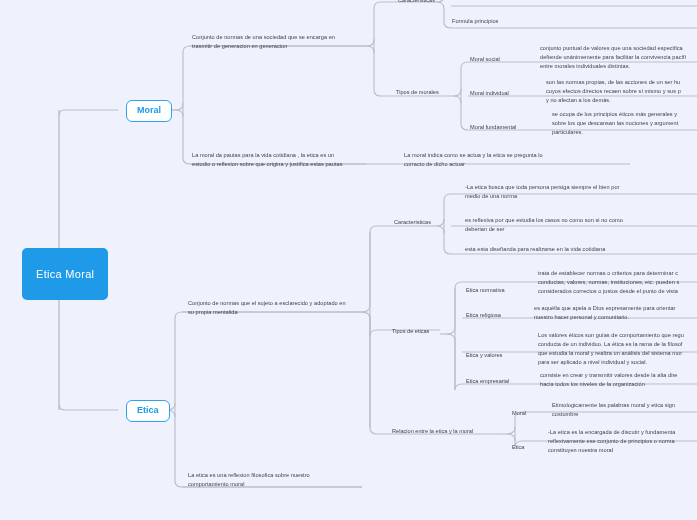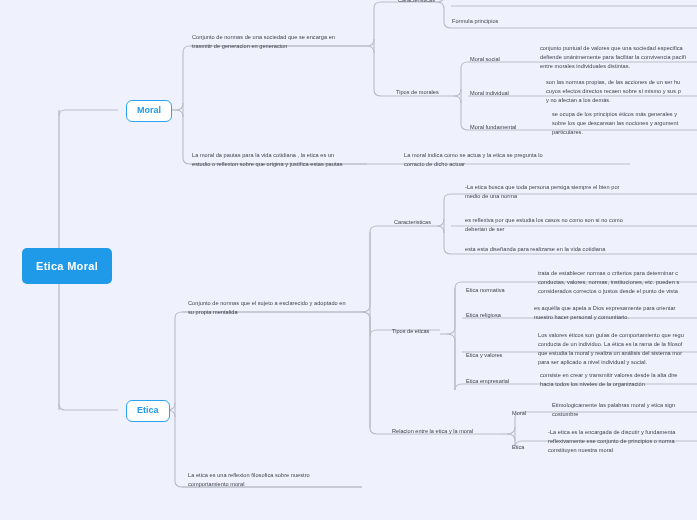--- a/index.html
+++ b/index.html
@@ -29,24 +29,24 @@
     pointer-events: none;
   }
   .node {
     position: absolute;
     box-sizing: border-box;
   }
   
   .root-node {
     background: #1f9ae8;
     color: #ffffff;
-    font-weight: bold;
+    font-weight: normal;
     font-size: 11px;
     border-radius: 5px;
-    padding: 12px 14px;
+    padding: 20px 14px;
     letter-spacing: .3px;
     white-space: nowrap;
     line-height: 1.1;
   }
   
   .lvl1-node {
     background: #ffffff;
     color: #1f9ae8;
     font-weight: bold;
     font-size: 9px;

